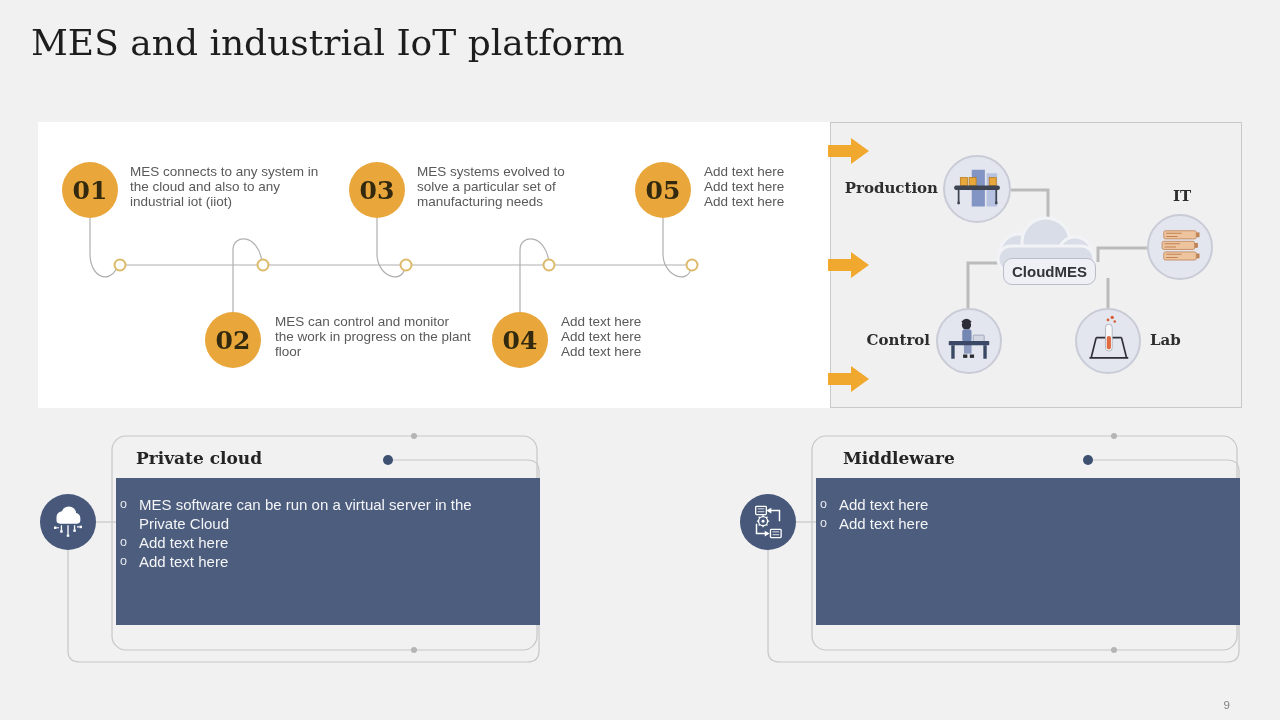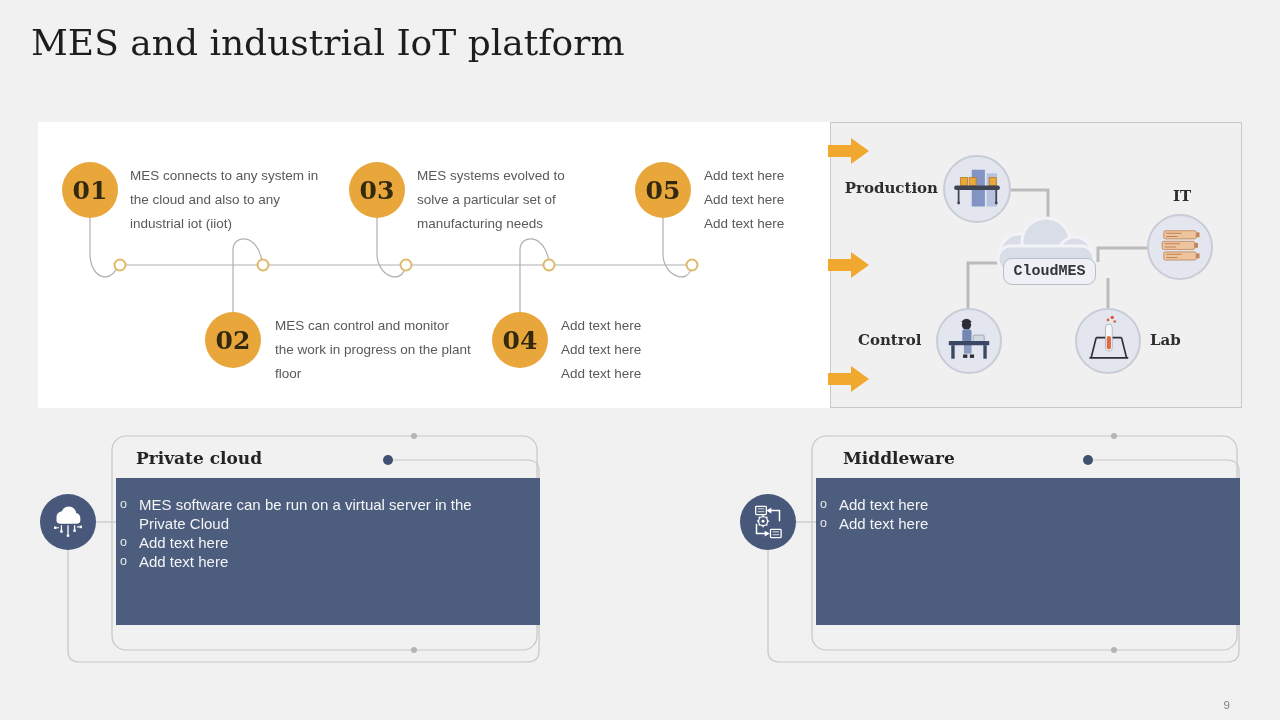--- a/index.html
+++ b/index.html
@@ -23,33 +23,33 @@
   .panel-diagram{position:absolute;left:830px;top:122px;width:412px;height:286px;background:#f0f0f1;border:1px solid #c9c9c9;}
   
   .decor{position:absolute;left:0;top:0;width:1280px;height:720px;pointer-events:none;}
   
   .step-circle{
     position:absolute;width:56px;height:56px;border-radius:50%;
     background:#e8a63b;display:flex;align-items:center;justify-content:center;
     font-family:"DejaVu Serif",serif;font-weight:700;font-size:25px;color:#33290f;
   }
   .step-text{
-    position:absolute;font-size:13.5px;line-height:24px;color:#595959;
+    position:absolute;font-size:13.5px;line-height:15px;color:#595959;
   }
   .step-text span{display:block;}
   
   .dg-circle{position:absolute;border-radius:50%;background:#e3e6ee;border:2px solid #c9ccd6;
     display:flex;align-items:center;justify-content:center;}
   .dg-label{position:absolute;font-family:"DejaVu Serif",serif;font-weight:700;
     font-size:15px;color:#2d2d2d;}
   .cloud-pill{
     position:absolute;left:1003px;top:258px;width:93px;height:27px;
     background:#eef0f5;border:1px solid #b9bdc7;border-radius:9px;
     display:flex;align-items:center;justify-content:center;
-    font-family:Liberation Mono, monospace;font-weight:700;font-size:15px;color:#33343a;
+    font-family:Liberation Sans, sans-serif;font-weight:700;font-size:15px;color:#33343a;
   }
   
   .card-title{
     position:absolute;font-family:"DejaVu Serif",serif;font-weight:700;
     font-size:17px;color:#242424;
   }
   .card-box{
     position:absolute;top:478px;width:424px;height:147px;background:#4d5d7d;
     padding:17px 30px 10px 4px;color:#ffffff;
   }
@@ -165,21 +165,21 @@
     <span>Add text here</span>
   </div>
   <div class="step-text" style="left:704px;top:164px;width:140px;">
     <span>Add text here</span>
     <span>Add text here</span>
     <span>Add text here</span>
   </div>
 
   <div class="dg-label" style="left:838px;top:179px;width:100px;text-align:right;">Production</div>
   <div class="dg-label" style="left:1166px;top:187px;width:32px;text-align:center;">IT</div>
-  <div class="dg-label" style="left:858px;top:331px;width:72px;">Control</div>
+  <div class="dg-label" style="left:858px;top:331px;width:72px;text-align:right;">Control</div>
   <div class="dg-label" style="left:1150px;top:331px;">Lab</div>
 
   <div class="dg-circle" style="left:943px;top:155px;width:68px;height:68px;">
     <svg width="56" height="56" viewBox="0 0 64 64">
       <rect x="26" y="10" width="15" height="42" fill="#8294c4"></rect>
       <rect x="43" y="14" width="12" height="38" fill="#b6c2e0"></rect>
       <rect x="13" y="19" width="8" height="9" fill="#e9a83c" stroke="#b97d22" stroke-width="1"></rect>
       <rect x="23" y="19" width="8" height="9" fill="#e9a83c" stroke="#b97d22" stroke-width="1"></rect>
       <rect x="46" y="19" width="8" height="9" fill="#e9a83c" stroke="#b97d22" stroke-width="1"></rect>
       <rect x="6" y="28" width="52" height="5" rx="2" fill="#3e4452"></rect>

